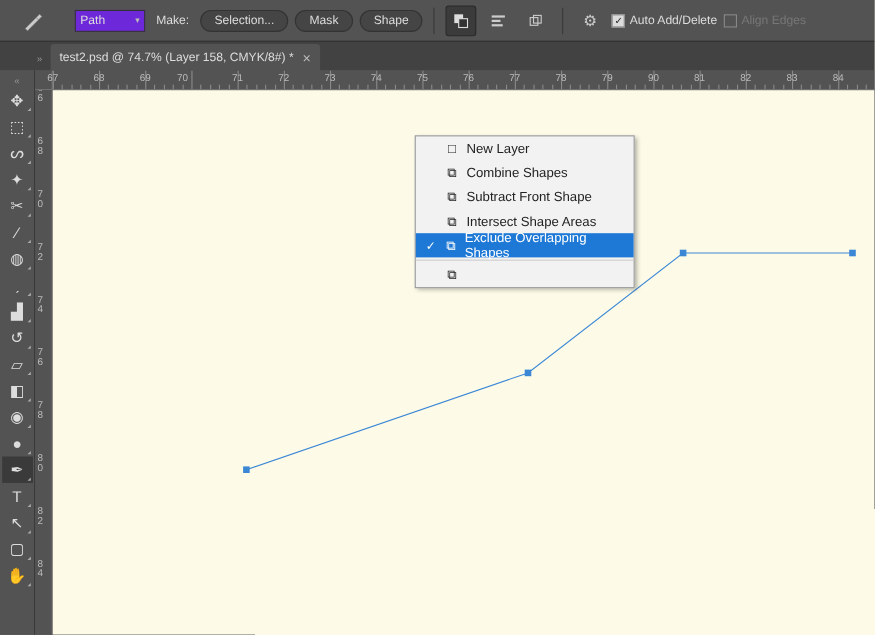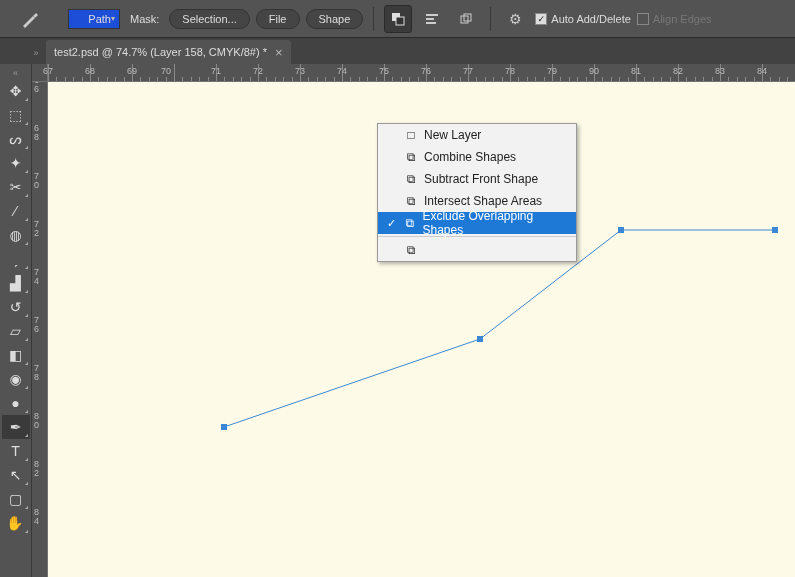--- a/index.html
+++ b/index.html
@@ -7,21 +7,21 @@
 .root { width: 795px; height: 577px; display: flex; flex-direction: column; background: #535353; }
 
 
 .menubar { height: 26px; background: #535353; display: flex; align-items: center; padding-left: 4px; border-bottom: 1px solid #383838; }
 .app-icon { width: 18px; height: 18px; background: #001d26; color: #3fc2f0; font-size: 9px; font-weight: bold; display: flex; align-items: center; justify-content: center; margin-right: 10px; border-radius: 2px; }
 .menubar-item { color: #eee; font-size: 12px; padding: 4px 10px; cursor: default; }
 
 
 .optionsbar { height: 38px; background: #535353; display: flex; align-items: center; padding-left: 18px; border-bottom: 1px solid #2a2a2a; gap: 6px; }
 .tool-icon-lg { width: 24px; height: 24px; display: flex; align-items: center; justify-content: center; color: #ddd; }
-.select-ctrl { background: #1d4ed8; border: 1px solid #333; color: #ddd; font-size: 11px; height: 20px; width: 52px; padding: 0 4px; display: flex; align-items: center; justify-content: flex-end; }
+.select-ctrl { background: #6d28d9; border: 1px solid #333; color: #ddd; font-size: 11px; height: 20px; width: 64px; padding: 0 4px; display: flex; align-items: center; justify-content: space-between; }
 .select-arrow { font-size: 8px; color: #bbb; }
 .options-label { color: #ddd; font-size: 11px; margin: 0 4px; }
 .pill-btn { background: #454545; border: 1px solid #333; color: #ddd; font-size: 11px; height: 20px; padding: 0 12px; border-radius: 10px; display: flex; align-items: center; }
 .sq-btn { width: 28px; height: 28px; display: flex; align-items: center; justify-content: center; color: #ddd; border: 1px solid transparent; }
 .sq-btn.active { background: #3b3b3b; border: 1px solid #2a2a2a; border-radius: 3px; }
 .chk { width: 12px; height: 12px; border: 1px solid #888; background: #ddd; display: inline-flex; align-items: center; justify-content: center; font-size: 9px; color: #222; margin-right: 4px; }
 .chk.unchecked { background: transparent; }
 .chk-label { color: #ddd; font-size: 11px; display: flex; align-items: center; }
 .chk-label.disabled { color: #777; }
 
@@ -74,23 +74,23 @@
     <div class="tool-icon-lg">
       <svg width="20" height="20" viewBox="0 0 20 20">
           <path d="M3 17 L13 7 L15 9 L5 19 Z M13 7 L16 4 L18 6 L15 9 Z" fill="#ccc" stroke="#888" stroke-width="0.5"></path>
         </svg>
     </div>
     <div style="width:14px"></div>
     <div class="select-ctrl">
       <span>Path</span>
       <span class="select-arrow">▾</span>
     </div>
-    <span class="options-label">Mask:</span>
+    <span class="options-label">Make:</span>
     <div class="pill-btn">Selection...</div>
-    <div class="pill-btn">File</div>
+    <div class="pill-btn">Mask</div>
     <div class="pill-btn">Shape</div>
     <div class="sep-v"></div>
     <div class="sq-btn active">
       <svg width="16" height="16" viewBox="0 0 16 16">
           <rect x="2" y="2" width="8" height="8" fill="#ddd"></rect>
           <rect x="6" y="6" width="8" height="8" fill="#333" stroke="#ddd"></rect>
         </svg>
     </div>
     <div class="sq-btn">
       <svg width="16" height="16" viewBox="0 0 16 16">

